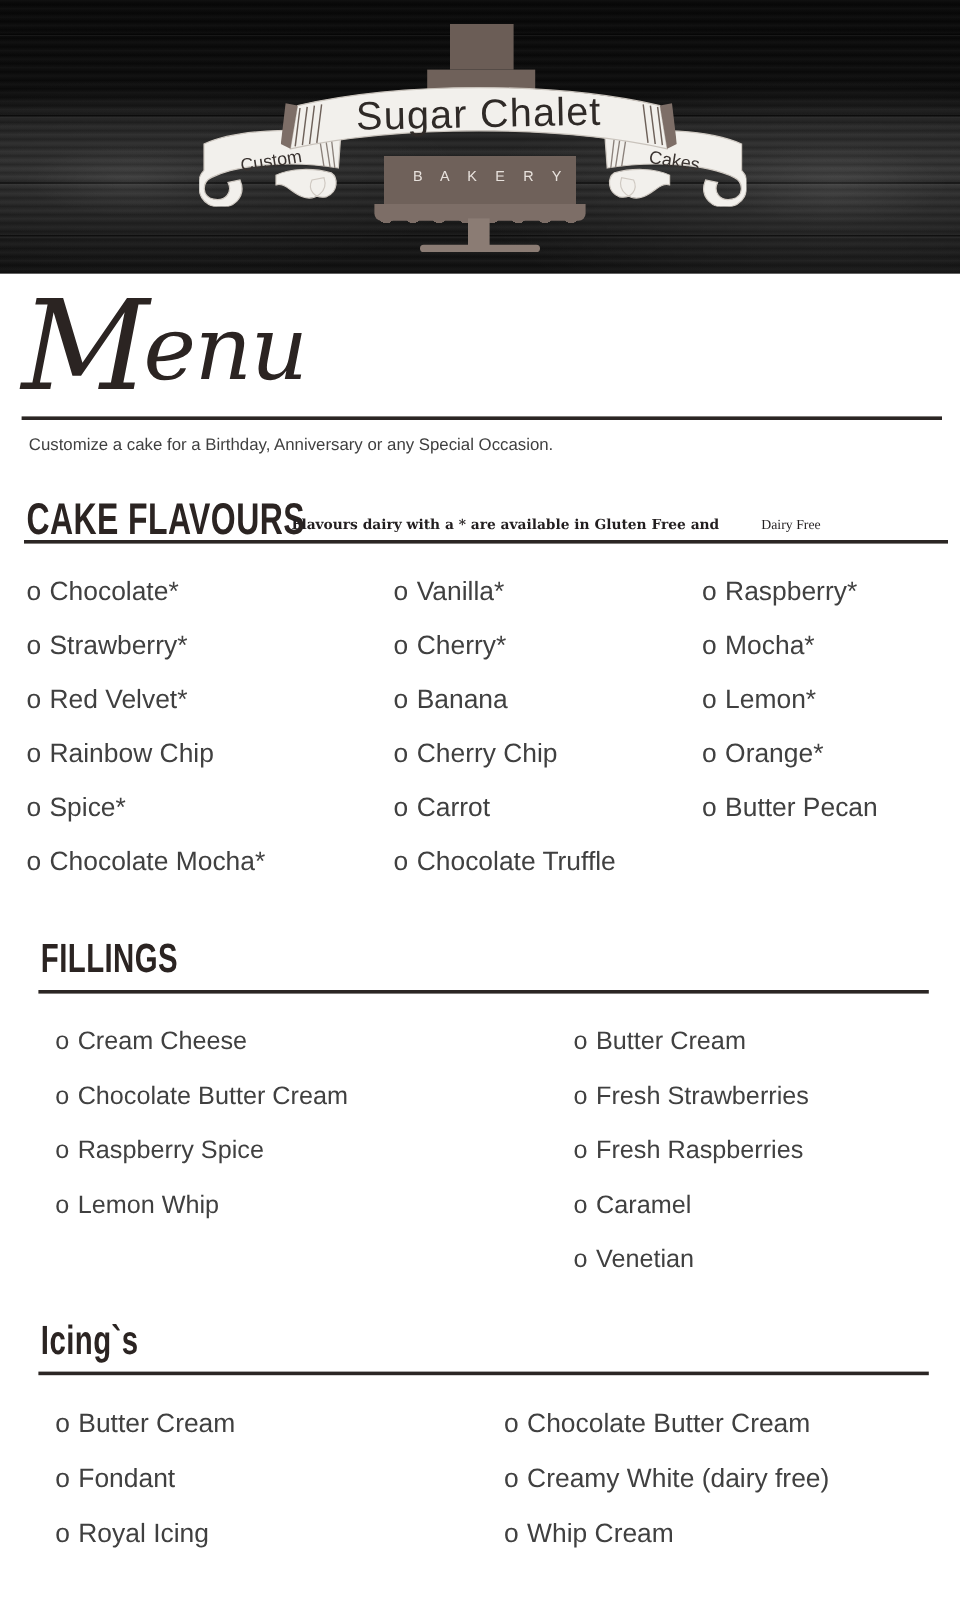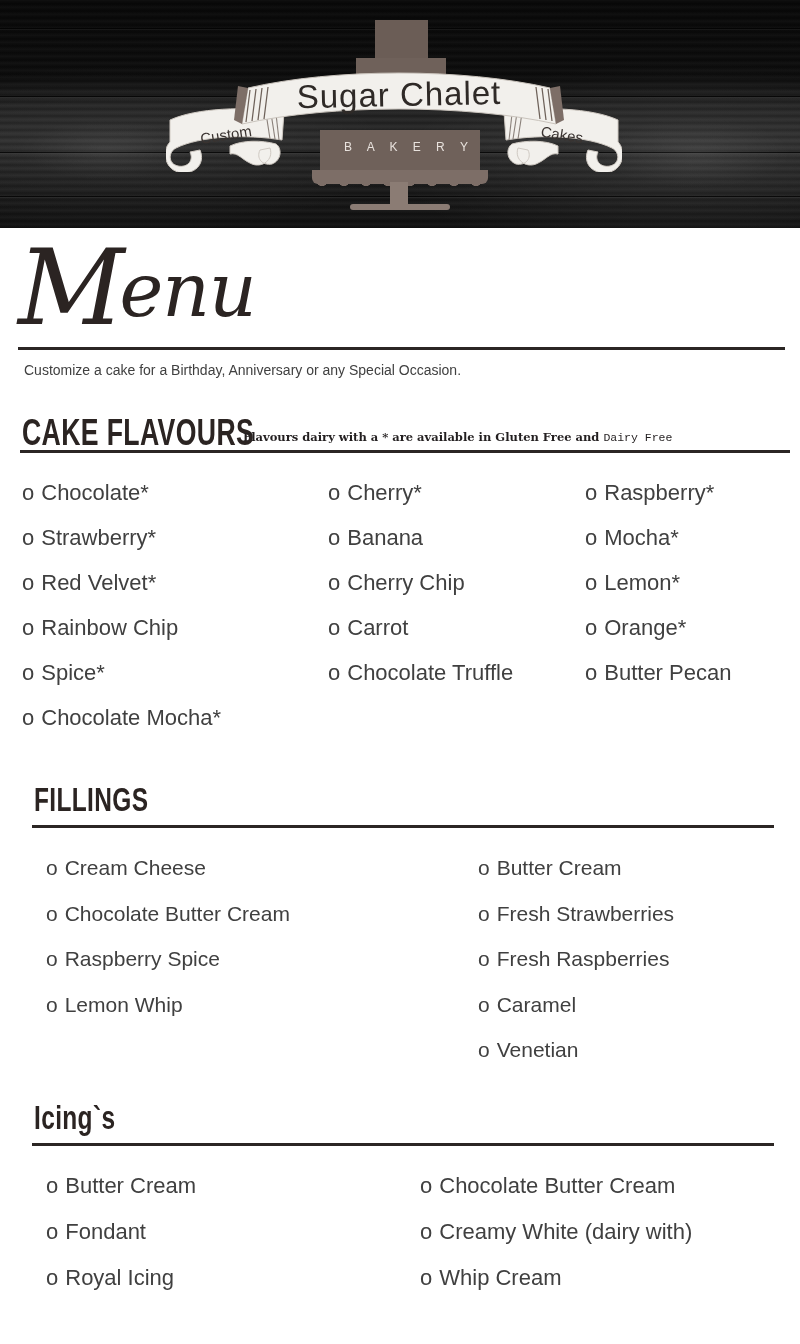--- a/index.html
+++ b/index.html
@@ -187,22 +187,23 @@
 
   .section-note {
     position: absolute;
     left: 243px; top: 430px;
     font-family: "DejaVu Serif", "Liberation Serif", serif;
     font-weight: 700;
     font-size: 11.5px;
     color: #231f20;
   }
   .section-note .alt {
-    font-family: Liberation Mono, monospace;
+    font-family: Liberation Serif, serif;
     font-weight: 400;
+    margin-left: 31px;
   }
 
   
   .col {
     position: absolute;
   }
   .item {
     white-space: nowrap;
     font-family: "Liberation Sans", sans-serif;
     font-weight: 400;
@@ -319,20 +320,21 @@
 <div class="col flav-col c1">
   <div class="item"><span class="bullet">o</span><span>Chocolate*</span></div>
   <div class="item"><span class="bullet">o</span><span>Strawberry*</span></div>
   <div class="item"><span class="bullet">o</span><span>Red Velvet*</span></div>
   <div class="item"><span class="bullet">o</span><span>Rainbow Chip</span></div>
   <div class="item"><span class="bullet">o</span><span>Spice*</span></div>
   <div class="item"><span class="bullet">o</span><span>Chocolate Mocha*</span></div>
 </div>
 
 <div class="col flav-col c2">
+  <div class="item"><span class="bullet">o</span><span>Vanilla*</span></div>
   <div class="item"><span class="bullet">o</span><span>Cherry*</span></div>
   <div class="item"><span class="bullet">o</span><span>Banana</span></div>
   <div class="item"><span class="bullet">o</span><span>Cherry Chip</span></div>
   <div class="item"><span class="bullet">o</span><span>Carrot</span></div>
   <div class="item"><span class="bullet">o</span><span>Chocolate Truffle</span></div>
 </div>
 
 <div class="col flav-col c3">
   <div class="item"><span class="bullet">o</span><span>Raspberry*</span></div>
   <div class="item"><span class="bullet">o</span><span>Mocha*</span></div>
@@ -363,15 +365,15 @@
 <div class="rule icings"></div>
 
 <div class="col ice-col c1">
   <div class="item"><span class="bullet">o</span><span>Butter Cream</span></div>
   <div class="item"><span class="bullet">o</span><span>Fondant</span></div>
   <div class="item"><span class="bullet">o</span><span>Royal Icing</span></div>
 </div>
 
 <div class="col ice-col c2">
   <div class="item"><span class="bullet">o</span><span>Chocolate Butter Cream</span></div>
-  <div class="item"><span class="bullet">o</span><span>Creamy White (dairy with)</span></div>
+  <div class="item"><span class="bullet">o</span><span>Creamy White (dairy free)</span></div>
   <div class="item"><span class="bullet">o</span><span>Whip Cream</span></div>
 </div>
 
 </body></html>

